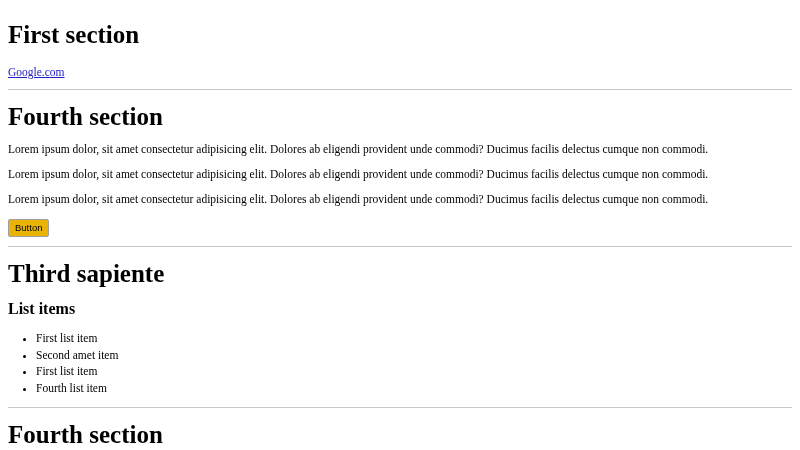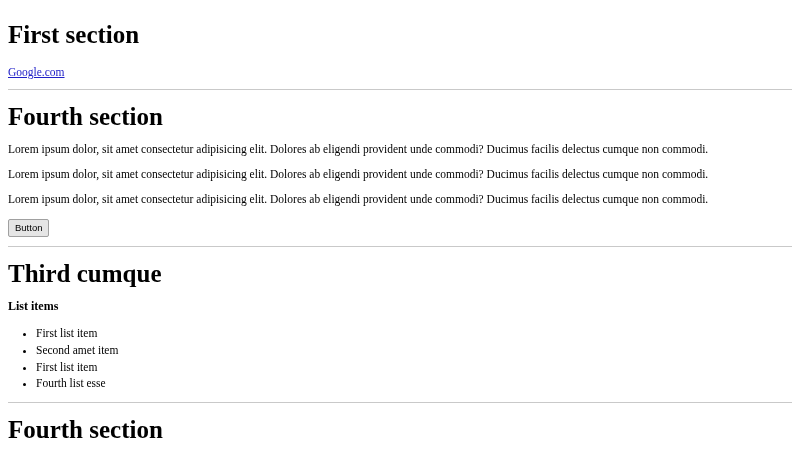--- a/index.html
+++ b/index.html
@@ -22,21 +22,21 @@
     font-family: "Liberation Serif", "DejaVu Serif", serif;
     font-size: 25px;
     font-weight: bold;
     margin: 13px 0 13px 0;
     line-height: 1.1;
   }
   h1:first-child {
   }
   h3 {
     font-family: "Liberation Serif", "DejaVu Serif", serif;
-    font-size: 12px;
+    font-size: 16px;
     font-weight: bold;
     margin: 12px 0 12px 0;
     line-height: 1.1;
   }
   p {
     font-size: 11.5px;
     margin: 11px 0 11px 0;
     line-height: 1.2;
   }
   a.link {
@@ -48,21 +48,21 @@
   hr {
     border: none;
     border-top: 1px solid #c9c9c9;
     margin: 9px 0 9px 0;
     height: 0;
   }
   .btn {
     font-family: "Liberation Sans", sans-serif;
     font-size: 9.5px;
     padding: 2px 6px;
-    background: #e5e5e5;
+    background: #eab308;
     border: 1px solid #a0a0a0;
     border-radius: 2px;
     color: #000;
     line-height: 1.2;
     cursor: pointer;
   }
   ul.list {
     margin: 10px 0 10px 0;
     padding-left: 28px;
     list-style-type: disc;
@@ -84,27 +84,27 @@
 
   
   <h1>Fourth section</h1>
   <p>Lorem ipsum dolor, sit amet consectetur adipisicing elit. Dolores ab eligendi provident unde commodi? Ducimus facilis delectus cumque non commodi.</p>
   <p>Lorem ipsum dolor, sit amet consectetur adipisicing elit. Dolores ab eligendi provident unde commodi? Ducimus facilis delectus cumque non commodi.</p>
   <p>Lorem ipsum dolor, sit amet consectetur adipisicing elit. Dolores ab eligendi provident unde commodi? Ducimus facilis delectus cumque non commodi.</p>
   <button class="btn">Button</button>
   <hr>
 
   
-  <h1>Third cumque</h1>
+  <h1>Third sapiente</h1>
   <h3>List items</h3>
   <ul class="list">
     <li>First list item</li>
     <li>Second amet item</li>
     <li>First list item</li>
-    <li>Fourth list esse</li>
+    <li>Fourth list item</li>
   </ul>
   <hr>
 
   
   <h1>Fourth section</h1>
   
   
 
 </div>
 

